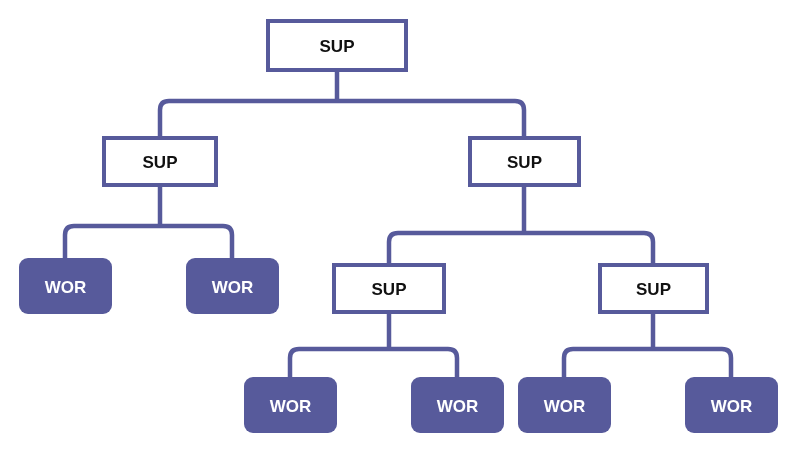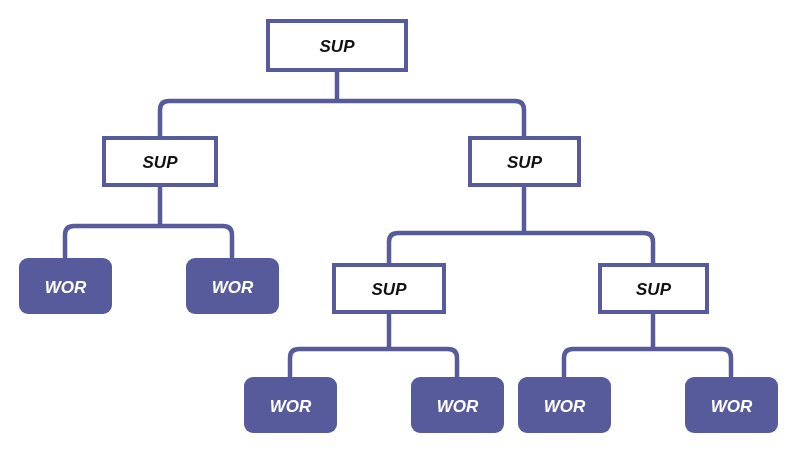--- a/index.html
+++ b/index.html
@@ -11,21 +11,20 @@
     width: 800px;
     height: 456px;
     font-family: "Liberation Sans", sans-serif;
     overflow: hidden;
   }
   #diagram-root {
     position: relative;
     width: 800px;
     height: 324px;
     background: #ffffff;
-    font-style: italic;
   }
   svg#tree-svg {
     display: block;
     width: 800px;
     height: 456px;
   }
   .node-sup-rect {
     fill: #ffffff;
     stroke: #575A9B;
     stroke-width: 4;

